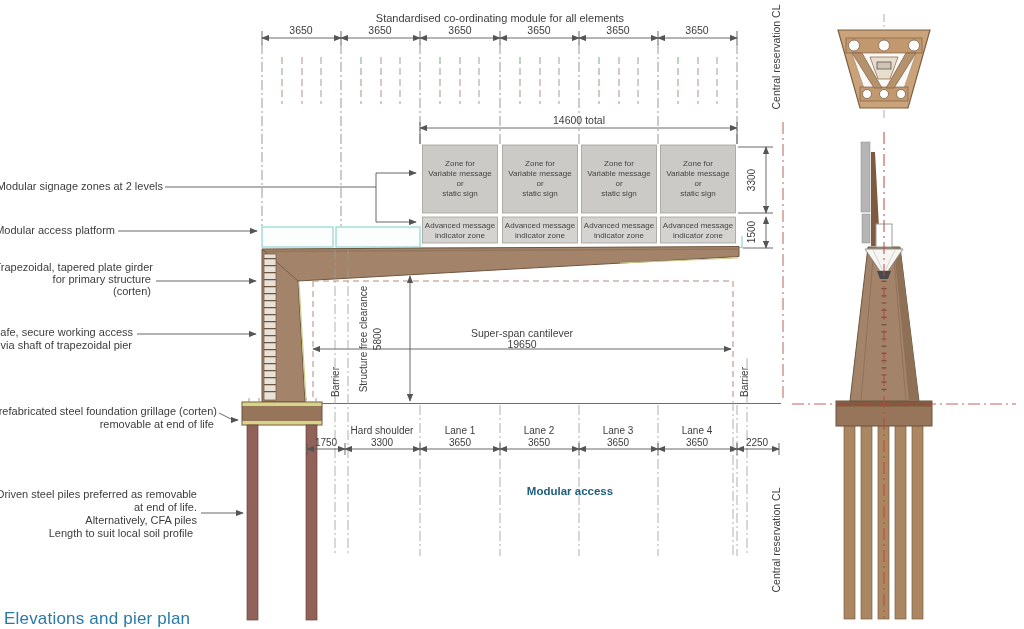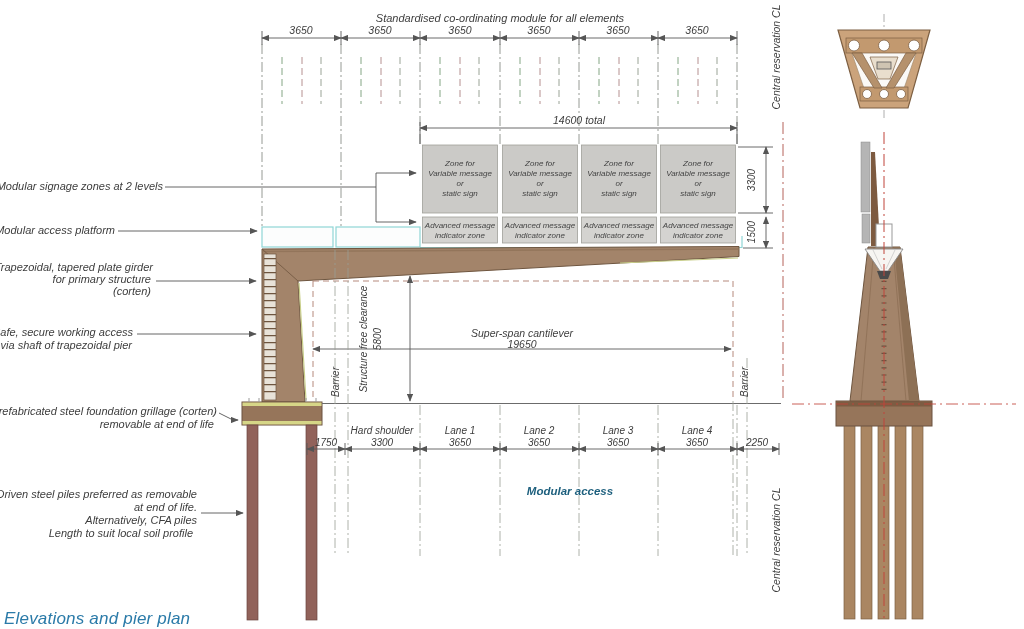--- a/index.html
+++ b/index.html
@@ -1,17 +1,17 @@
 <!DOCTYPE html>
 <html><head>
 <meta charset="utf-8">
 <style>
   html,body{margin:0;padding:0;background:#fff;}
   #stage{position:relative;width:1024px;height:629px;background:#fde047;overflow:hidden;
-         font-family:"Liberation Sans",sans-serif;font-style:italic;}
+         font-family:"Liberation Sans",sans-serif;}
   svg{position:absolute;left:0;top:0;}
   svg text{font-family:"Liberation Sans",sans-serif;fill:#3d3d3d;}
   .dim{font-size:10px;}
   .dim-s{font-size:10.5px;}
   .lbl{font-size:11px;}
   .box-t{font-size:8px;fill:#444;}
   .teal{fill:#1d5f7d;font-weight:600;font-size:11.5px;}
   .heading{fill:#2a7aa8;font-size:17px;font-weight:500;letter-spacing:.2px;}
 </style>
 </head>

